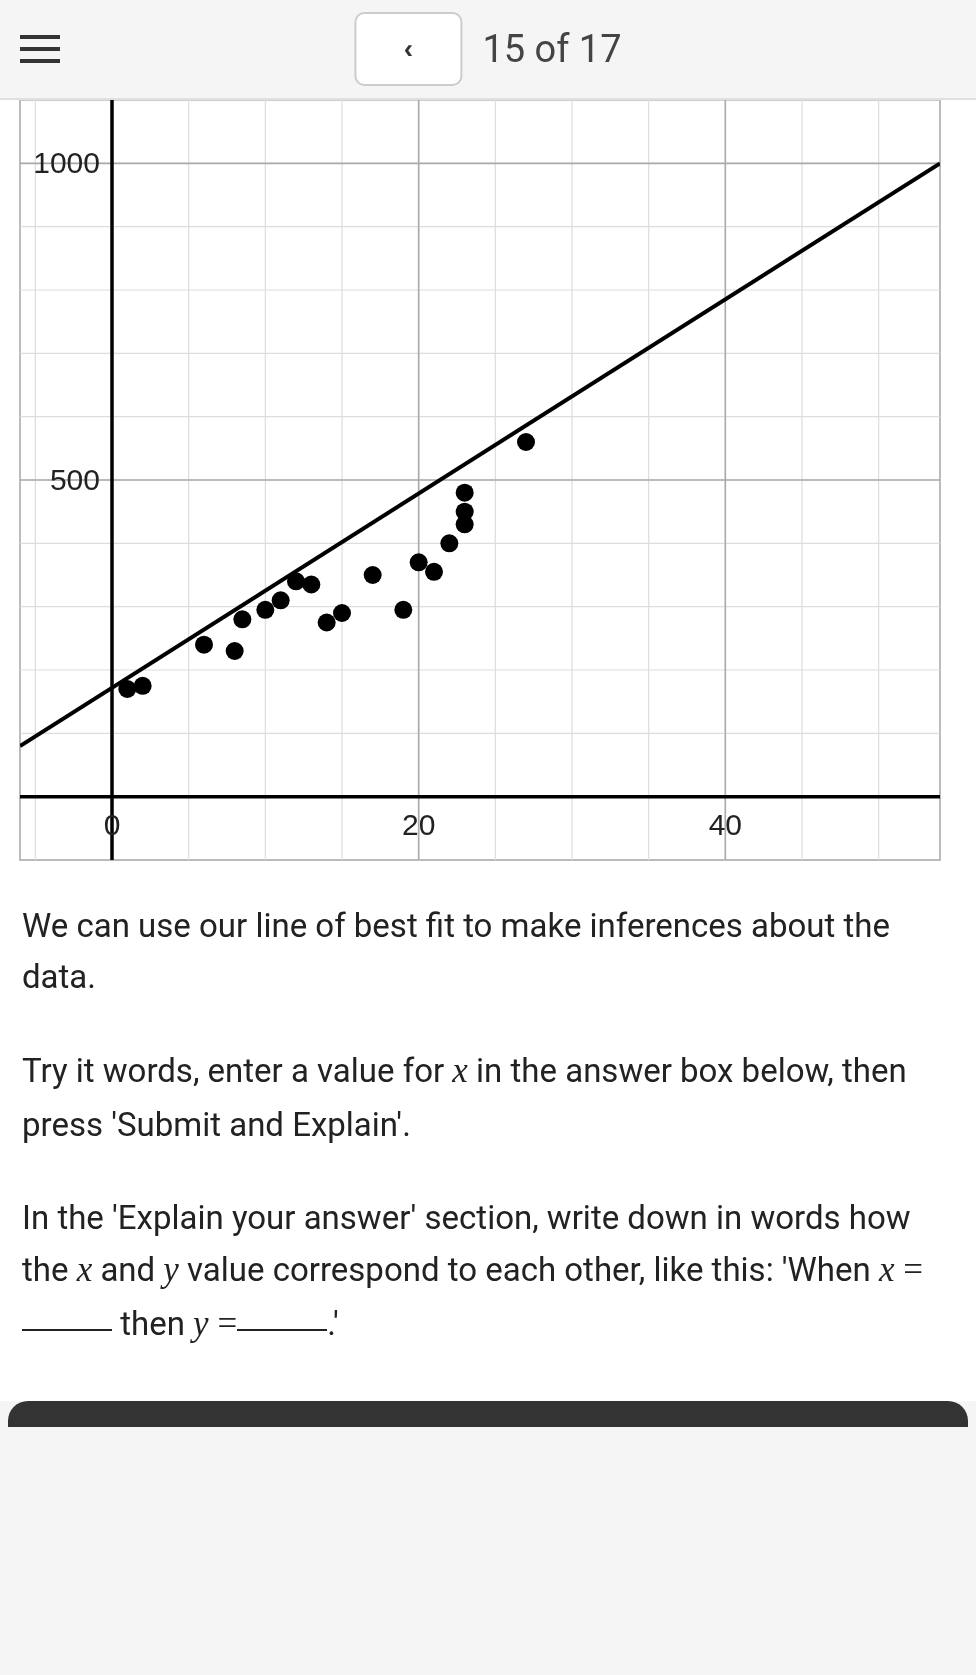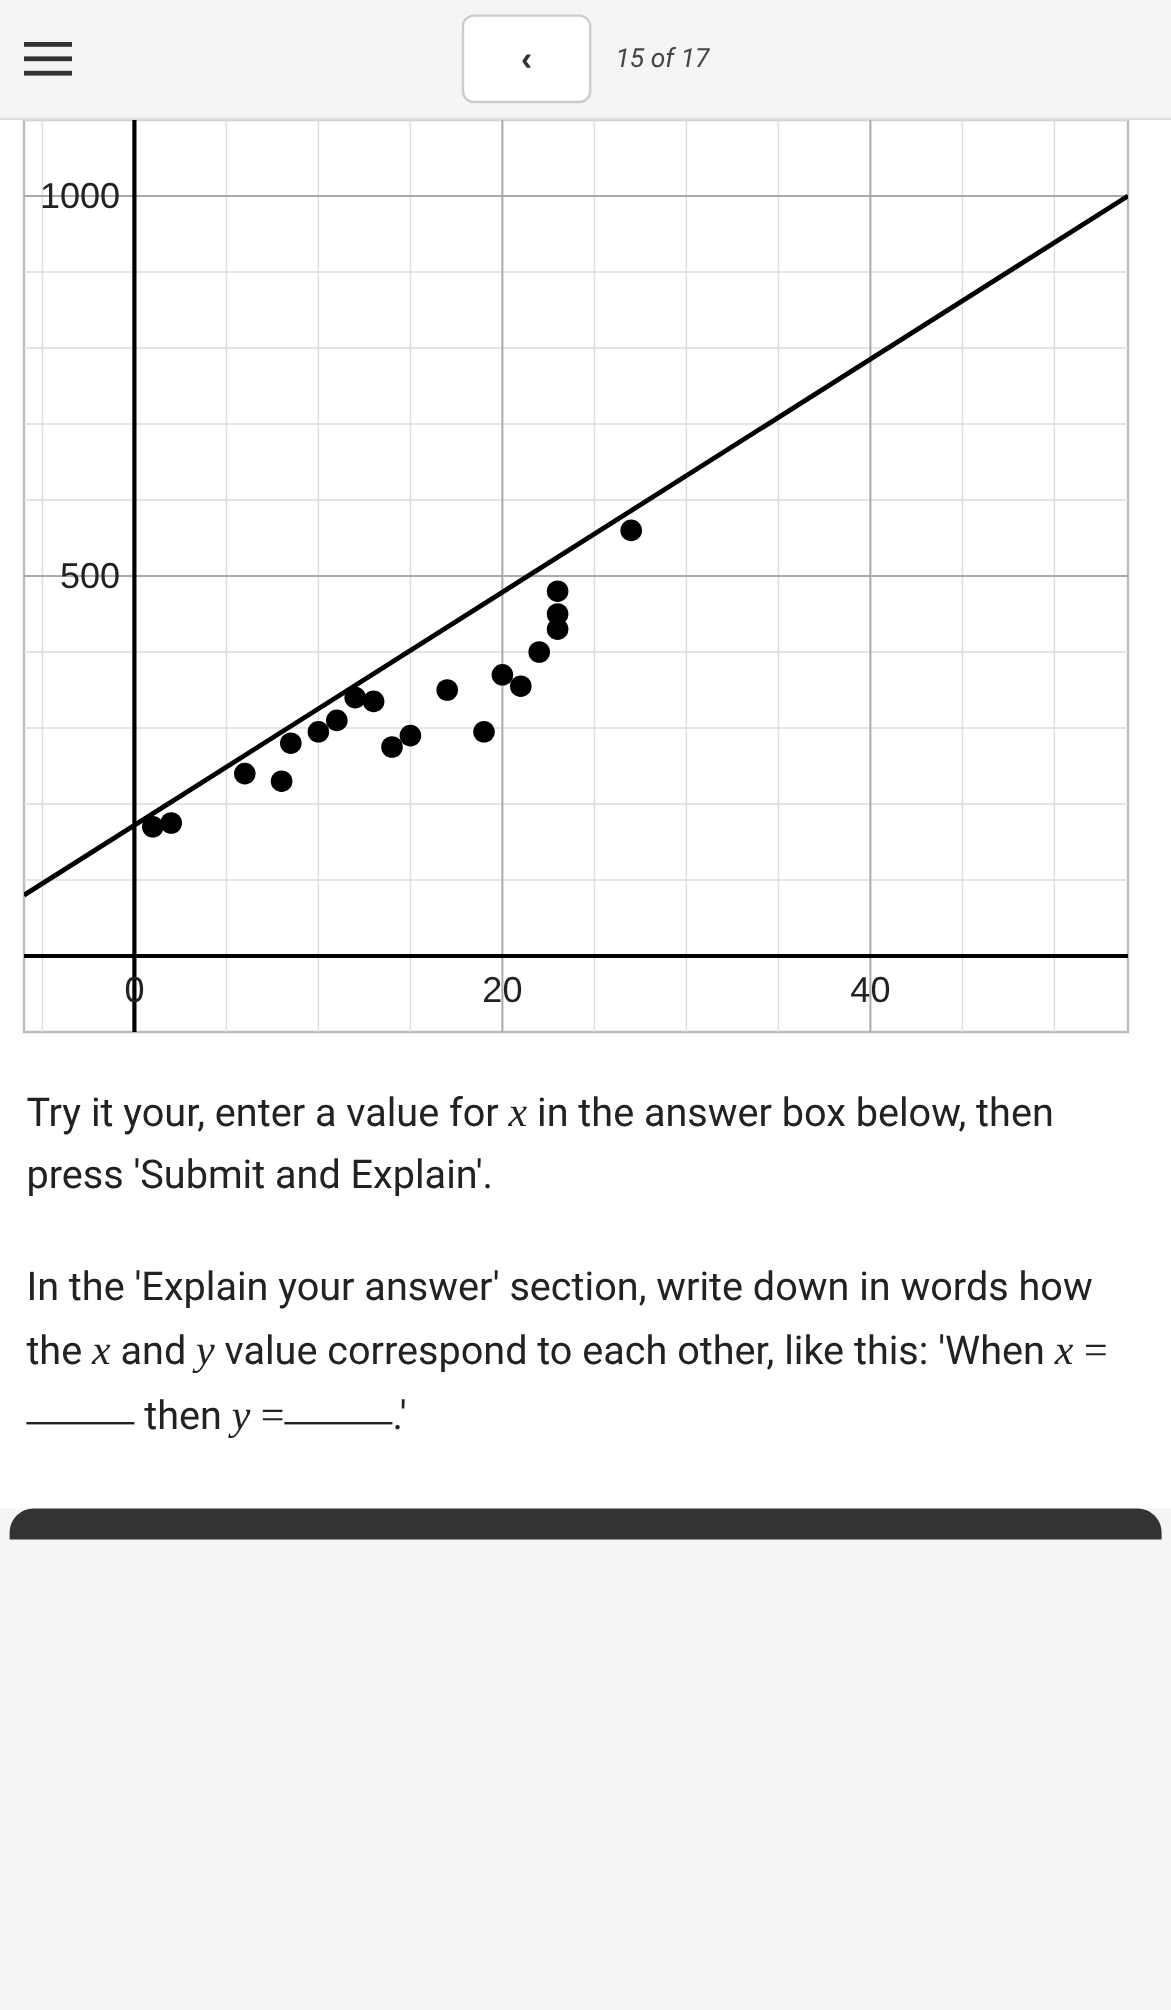--- a/index.html
+++ b/index.html
@@ -3,21 +3,21 @@
 <meta charset="utf-8">
 <style>
   * { box-sizing: border-box; margin: 0; padding: 0; }
   html, body { width: 976px; height: 1675px; background: #f5f5f5; font-family: -apple-system, BlinkMacSystemFont, "Segoe UI", Roboto, Arial, sans-serif; }
   .header { height: 100px; background: #f5f5f5; border-bottom: 2px solid #e0e0e0; display: flex; align-items: center; padding: 0 20px; position: relative; }
   .menu-btn { width: 50px; height: 50px; display: flex; flex-direction: column; justify-content: center; gap: 8px; cursor: pointer; }
   .menu-btn span { display: block; height: 4px; background: #333; width: 40px; }
   .nav-group { position: absolute; left: 50%; transform: translateX(-50%); display: flex; align-items: center; gap: 20px; }
   .nav-btn { height: 74px; border: 2px solid #ccc; border-radius: 10px; background: #fff; display: flex; align-items: center; justify-content: center; font-size: 30px; color: #333; cursor: pointer; padding: 0 28px; gap: 10px; }
   .nav-btn.prev { width: 108px; }
-  .page-ind { font-size: 22px; color: #444; font-style: italic; }
+  .page-ind { font-size: 38px; color: #444; }
   .chevron { font-weight: bold; font-size: 28px; }
   .content { background: #fff; padding: 0; }
   .chart-wrap { padding: 0 20px 0 0; }
   svg.chart { display: block; }
   .body-text { padding: 30px 22px 40px 22px; font-size: 33px; line-height: 1.55; color: #222; }
   .body-text p { margin-bottom: 42px; }
   .mathx { font-family: "Times New Roman", Times, serif; font-style: italic; font-size: 35px; }
   .blank { display: inline-block; border-bottom: 2px solid #222; width: 90px; vertical-align: baseline; position: relative; top: -4px; }
   .footer-bar { height: 26px; background: #333; border-radius: 20px 20px 0 0; margin: 0 8px; }
 </style>
@@ -102,21 +102,24 @@
         <text x="112" y="734.6666666666666" text-anchor="middle" font-size="30" fill="#222" font-family="Arial">0</text>
         <text x="418.6666666666667" y="734.6666666666666" text-anchor="middle" font-size="30" fill="#222" font-family="Arial">20</text>
         <text x="725.3333333333334" y="734.6666666666666" text-anchor="middle" font-size="30" fill="#222" font-family="Arial">40</text>
         <text x="100" y="390" text-anchor="end" font-size="30" fill="#222" font-family="Arial">500</text>
         <text x="100" y="73.33333333333337" text-anchor="end" font-size="30" fill="#222" font-family="Arial">1000</text>
       </svg>
   </div>
 
   <div class="body-text">
     <p>
-      <span>Try it your, enter a value for </span><span class="mathx">x</span><span> in the answer box below, then press 'Submit and Explain'.</span>
+      <span>We can use our line of best fit to make inferences about the data.</span>
+    </p>
+    <p>
+      <span>Try it words, enter a value for </span><span class="mathx">x</span><span> in the answer box below, then press 'Submit and Explain'.</span>
     </p>
     <p style="margin-bottom:10px">
       <span>In the 'Explain your answer' section, write down in words how the </span><span class="mathx">x</span><span> and </span><span class="mathx">y</span><span> value correspond to each other, like this: 'When </span><span class="mathx">x</span><span class="mathx" style="font-style:normal"> =</span><span class="blank"></span><span> then </span><span class="mathx">y</span><span class="mathx" style="font-style:normal"> =</span><span class="blank"></span><span>.'</span>
     </p>
   </div>
 </div>
 
 <div class="footer-bar"></div>
 
 </body></html>

